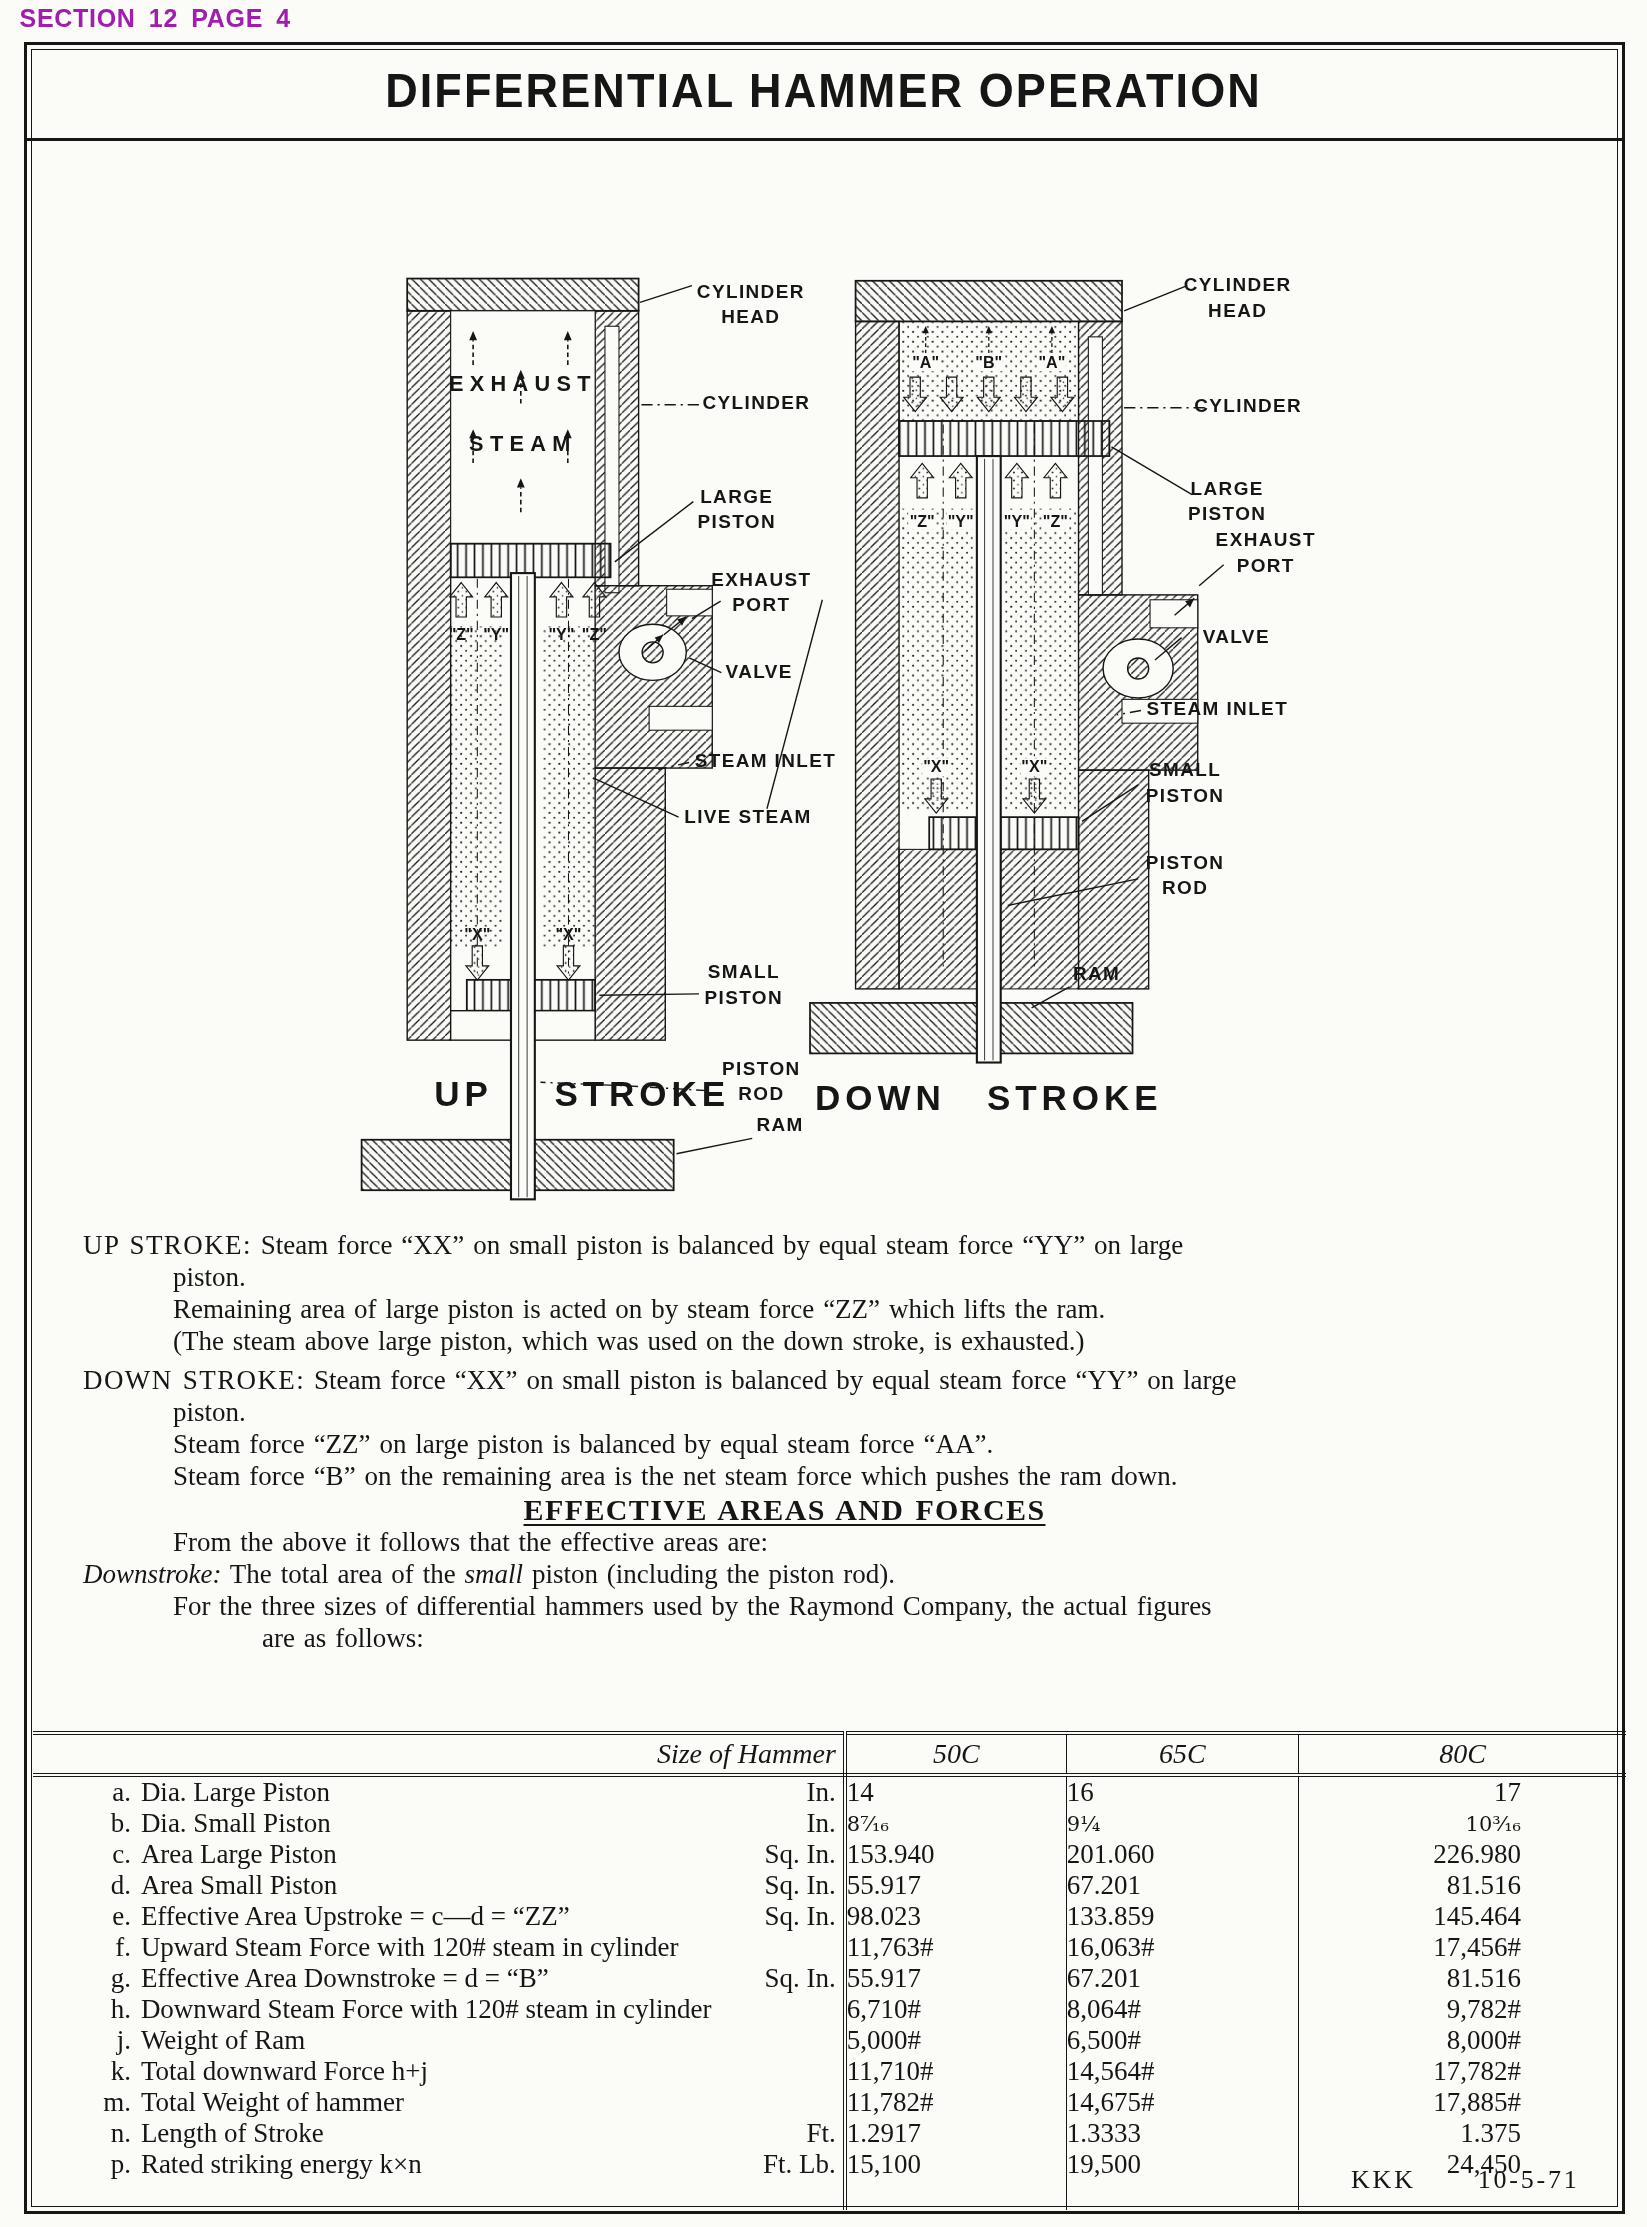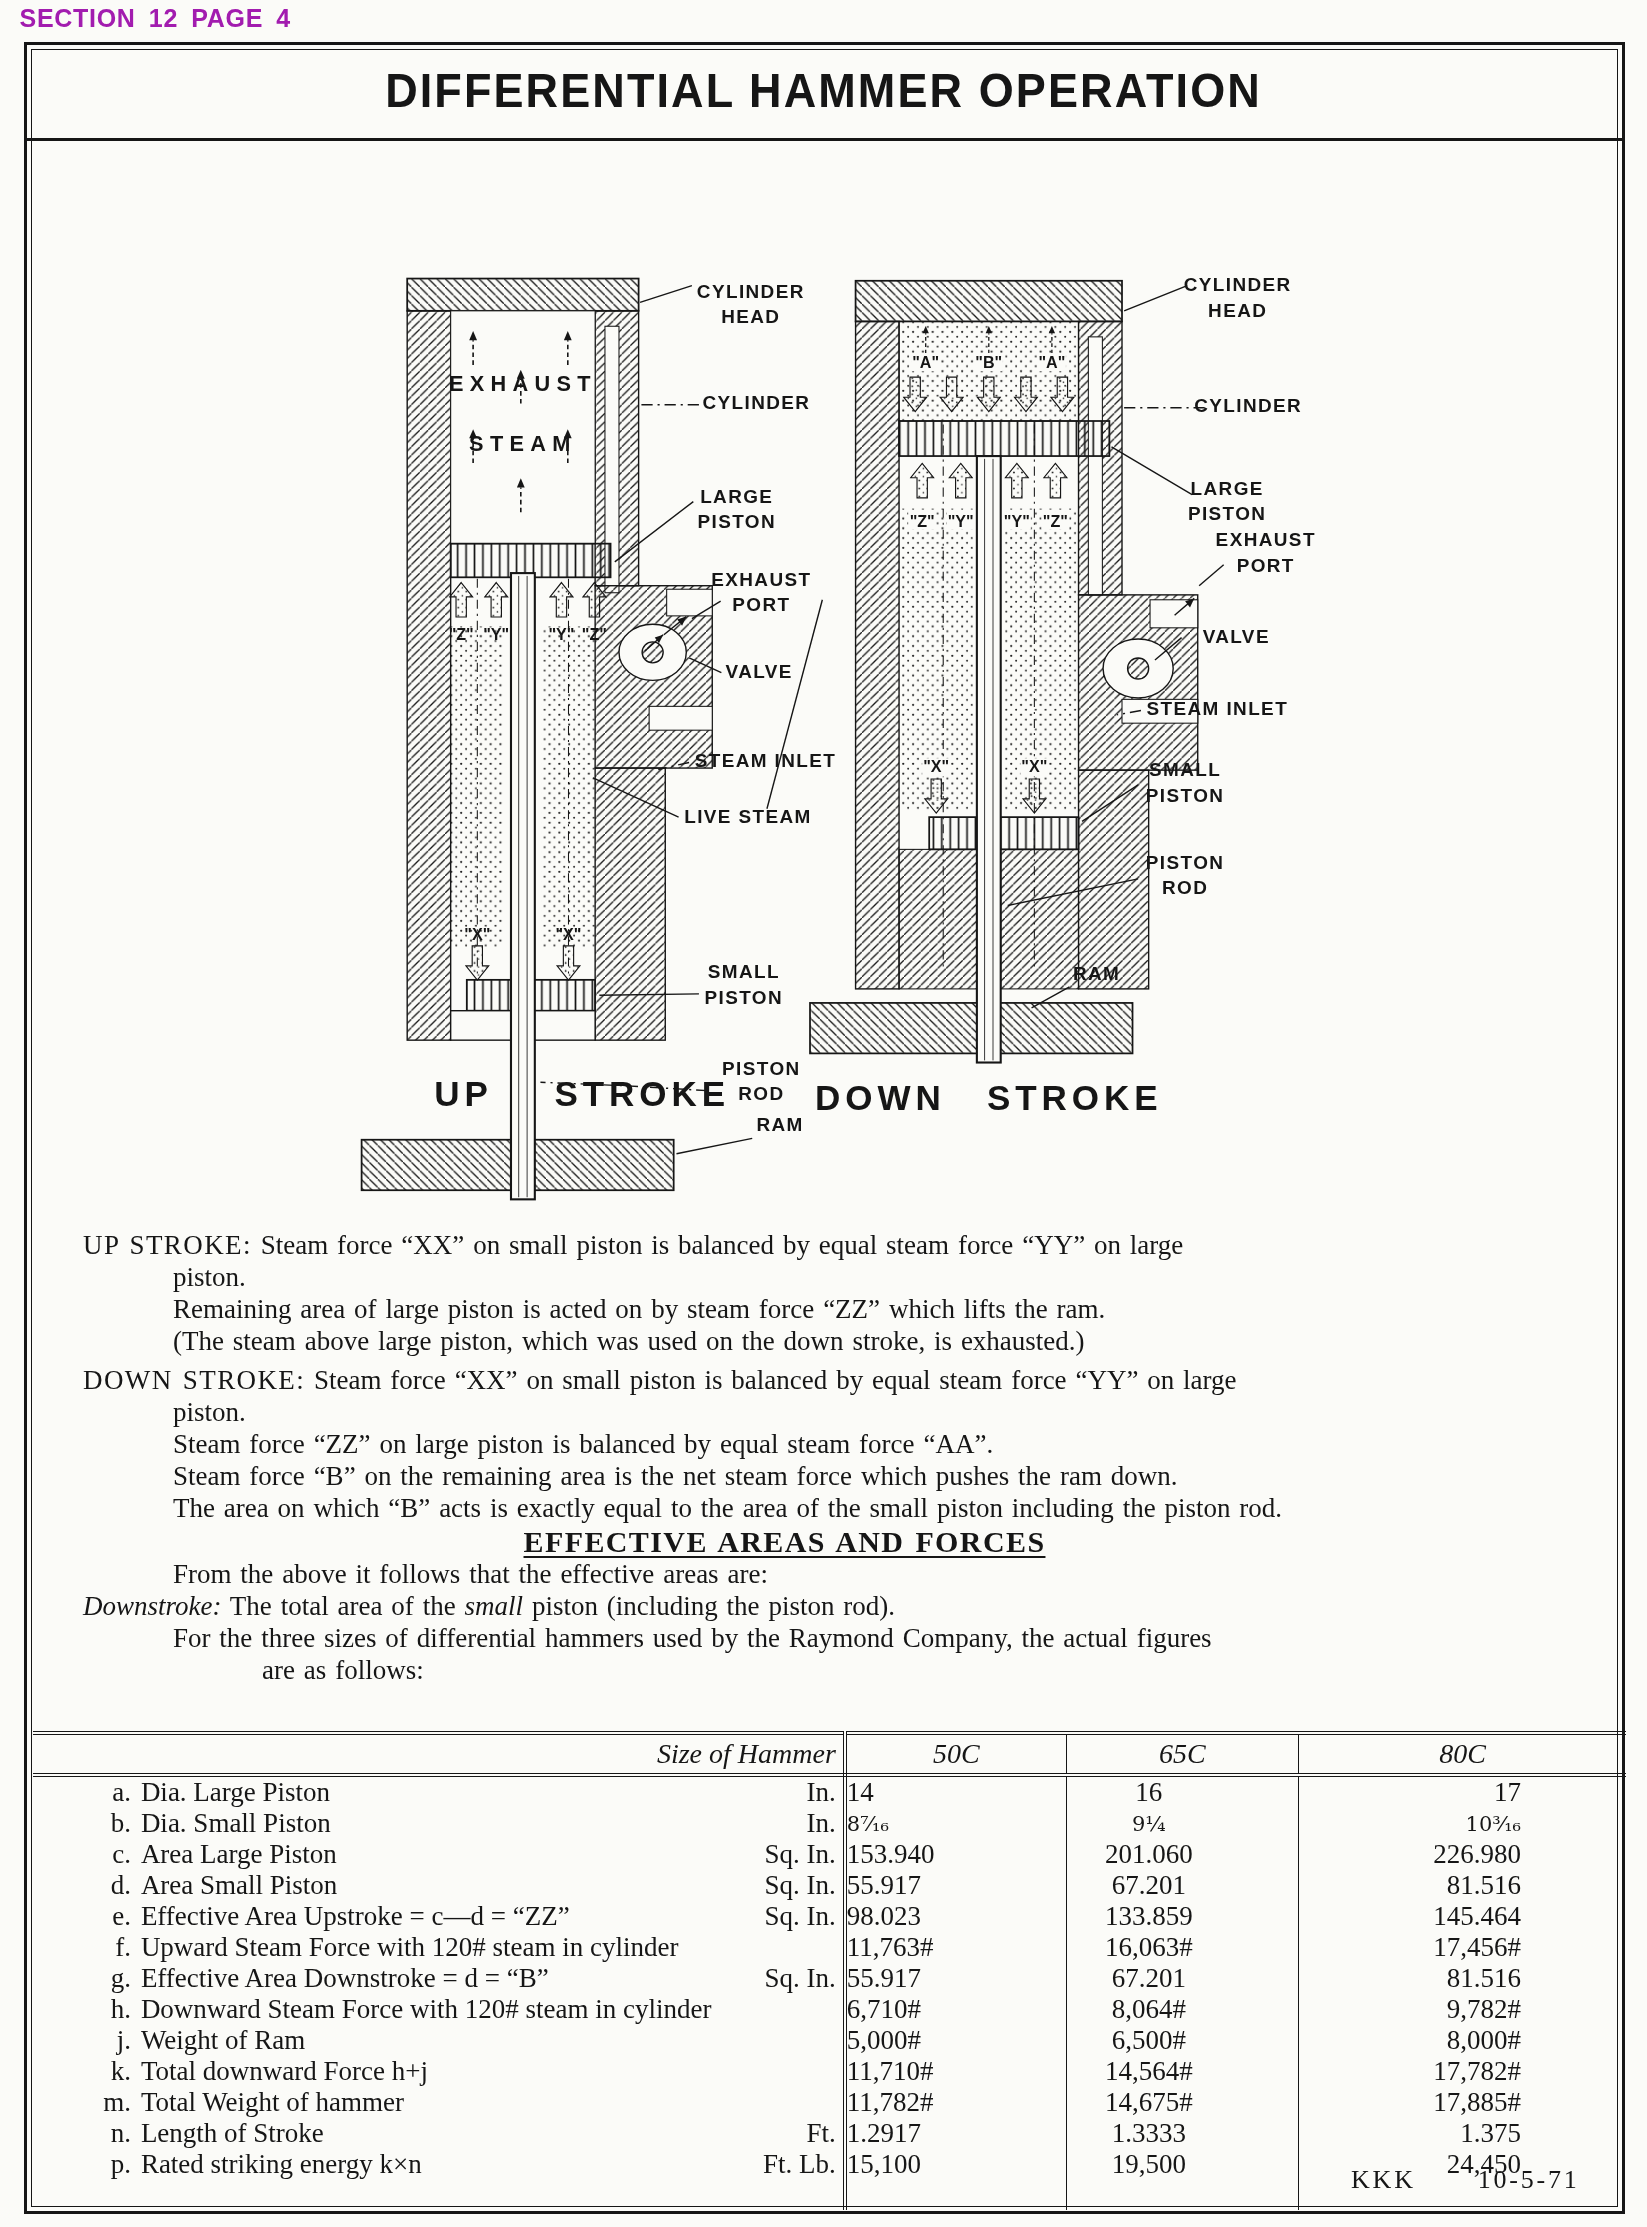--- a/index.html
+++ b/index.html
@@ -32,21 +32,21 @@
   #spec-table{position:absolute;left:33px;top:1731px;width:1593px;border-collapse:collapse;
       font-size:27px;color:#161616;border-top:4.9px double #161616;}
   #spec-table th,#spec-table td{padding:0;vertical-align:middle;height:30px;}
   #spec-table thead th{height:38px;border-bottom:4.9px double #161616;font-weight:normal;}
   .hl{text-align:left;padding-left:81px !important;font-style:italic;font-size:28px;}
   .hc{font-style:italic;font-size:28px;text-align:center;}
   .tl{width:118px;text-align:right;padding-right:9.8px !important;}
   .tdc{width:751px;text-align:left;}
   .tu{width:93px;text-align:right;padding-right:7px !important;border-right:4.9px double #161616;}
   .v1{width:188px;text-align:left;padding-right:53px !important;border-right:1.4px solid #161616;}
-  .v2{width:186px;text-align:center;padding-right:67px !important;border-right:1.4px solid #161616;}
+  .v2{width:186px;text-align:left;padding-right:67px !important;border-right:1.4px solid #161616;}
   .v3{width:260px;text-align:right;padding-right:105px !important;}
   .frac{font-family:"DejaVu Serif",serif;font-size:21px;}
   #plate-footer{position:absolute;left:1351px;top:2165px;font:26px "Liberation Serif",serif;letter-spacing:2.8px;}
   #plate-footer .d{margin-left:62px;}
   .tf td{height:32px;}
 </style>
 </head>
 <body>
 
 <div id="page">
@@ -301,21 +301,20 @@
     <div class="ln ind">Remaining area of large piston is acted on by steam force “ZZ” which lifts the ram.</div>
     <div class="ln ind">(The steam above large piston, which was used on the down stroke, is exhausted.)</div>
 
     <div class="ln gap">
       <span class="lead">DOWN STROKE:</span>
       <span>Steam force “XX” on small piston is balanced by equal steam force “YY” on large</span>
     </div>
     <div class="ln ind">piston.</div>
     <div class="ln ind">Steam force “ZZ” on large piston is balanced by equal steam force “AA”.</div>
     <div class="ln ind">Steam force “B” on the remaining area is the net steam force which pushes the ram down.</div>
-    <div class="ln ind">The area on which “B” acts is exactly equal to the area of the small piston including the piston rod.</div>
 
     <div class="ln hd">EFFECTIVE AREAS AND FORCES</div>
     <div class="ln ind">From the above it follows that the effective areas are:</div>
     <div class="ln">
       <span class="it">Downstroke:</span>
       <span>The total area of the</span>
       <span class="it">small</span>
       <span>piston (including the piston rod).</span>
     </div>
     <div class="ln ind">For the three sizes of differential hammers used by the Raymond Company, the actual figures</div>

